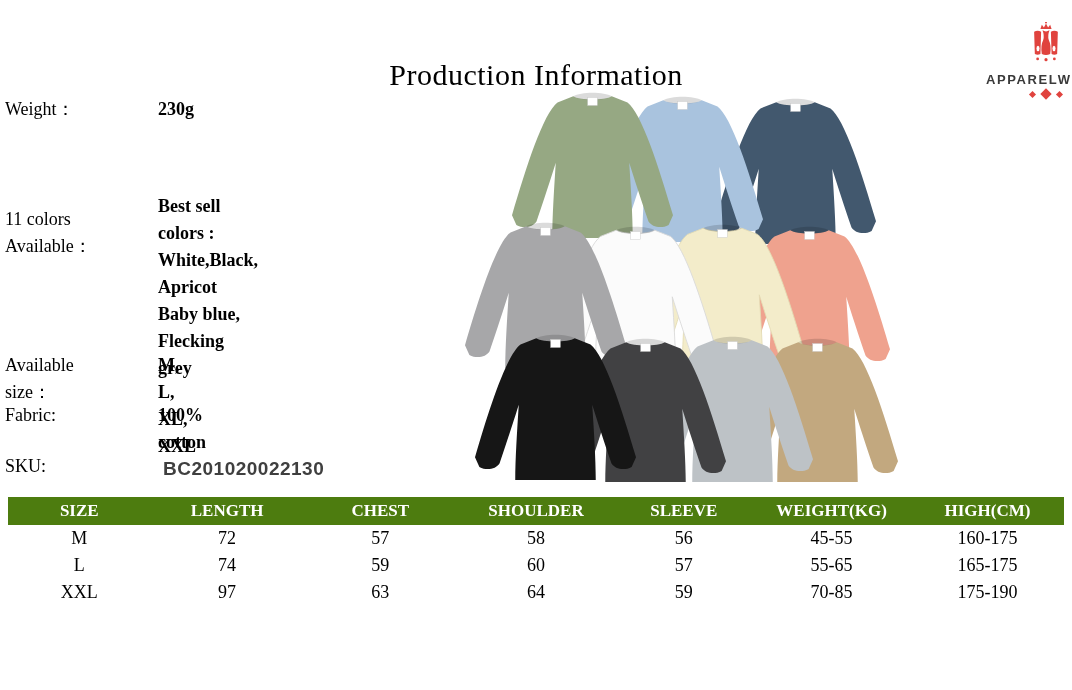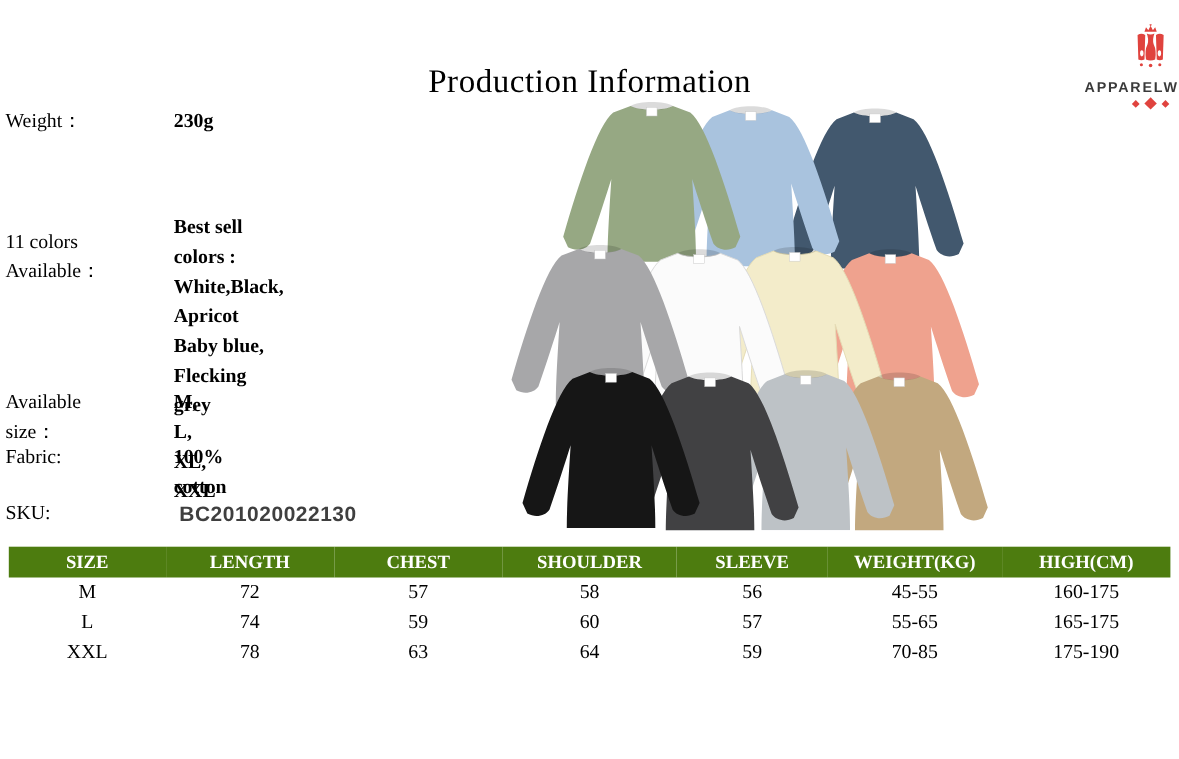--- a/index.html
+++ b/index.html
@@ -171,21 +171,21 @@
           <td>L</td>
           <td>74</td>
           <td>59</td>
           <td>60</td>
           <td>57</td>
           <td>55-65</td>
           <td>165-175</td>
         </tr>
         <tr>
           <td>XXL</td>
-          <td>78</td>
+          <td>97</td>
           <td>63</td>
           <td>64</td>
           <td>59</td>
           <td>70-85</td>
           <td>175-190</td>
         </tr>
       </tbody>
   </table>
 
 

